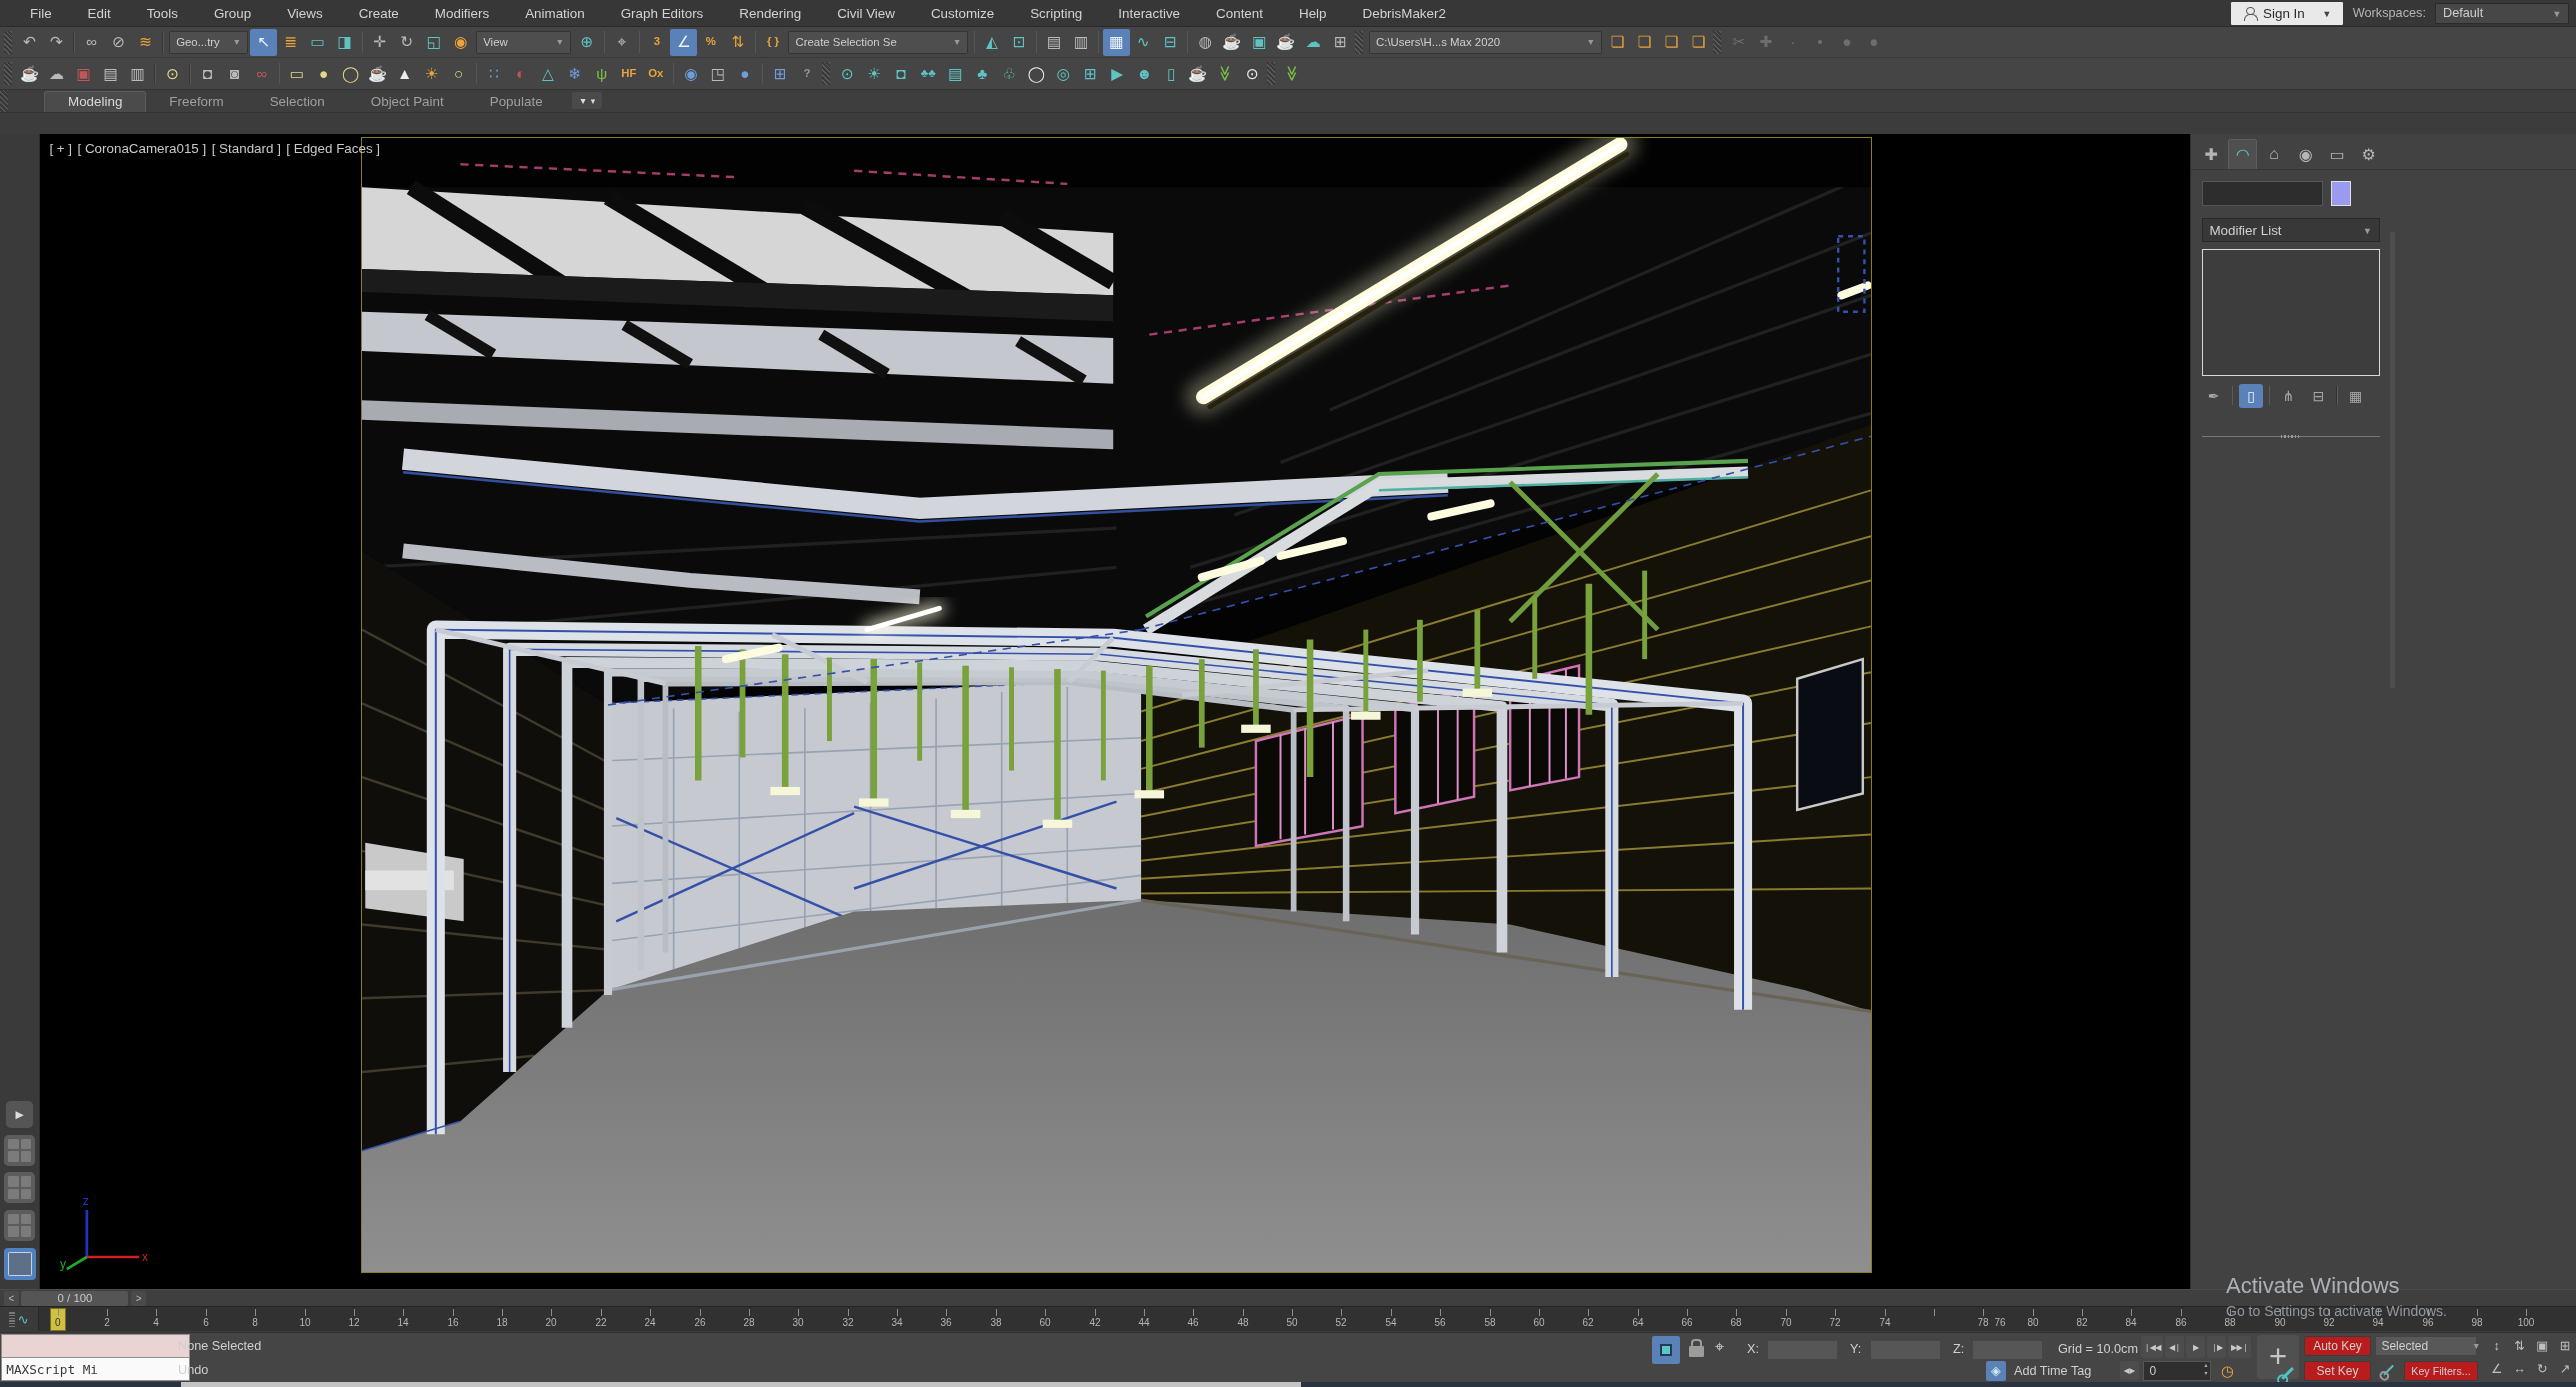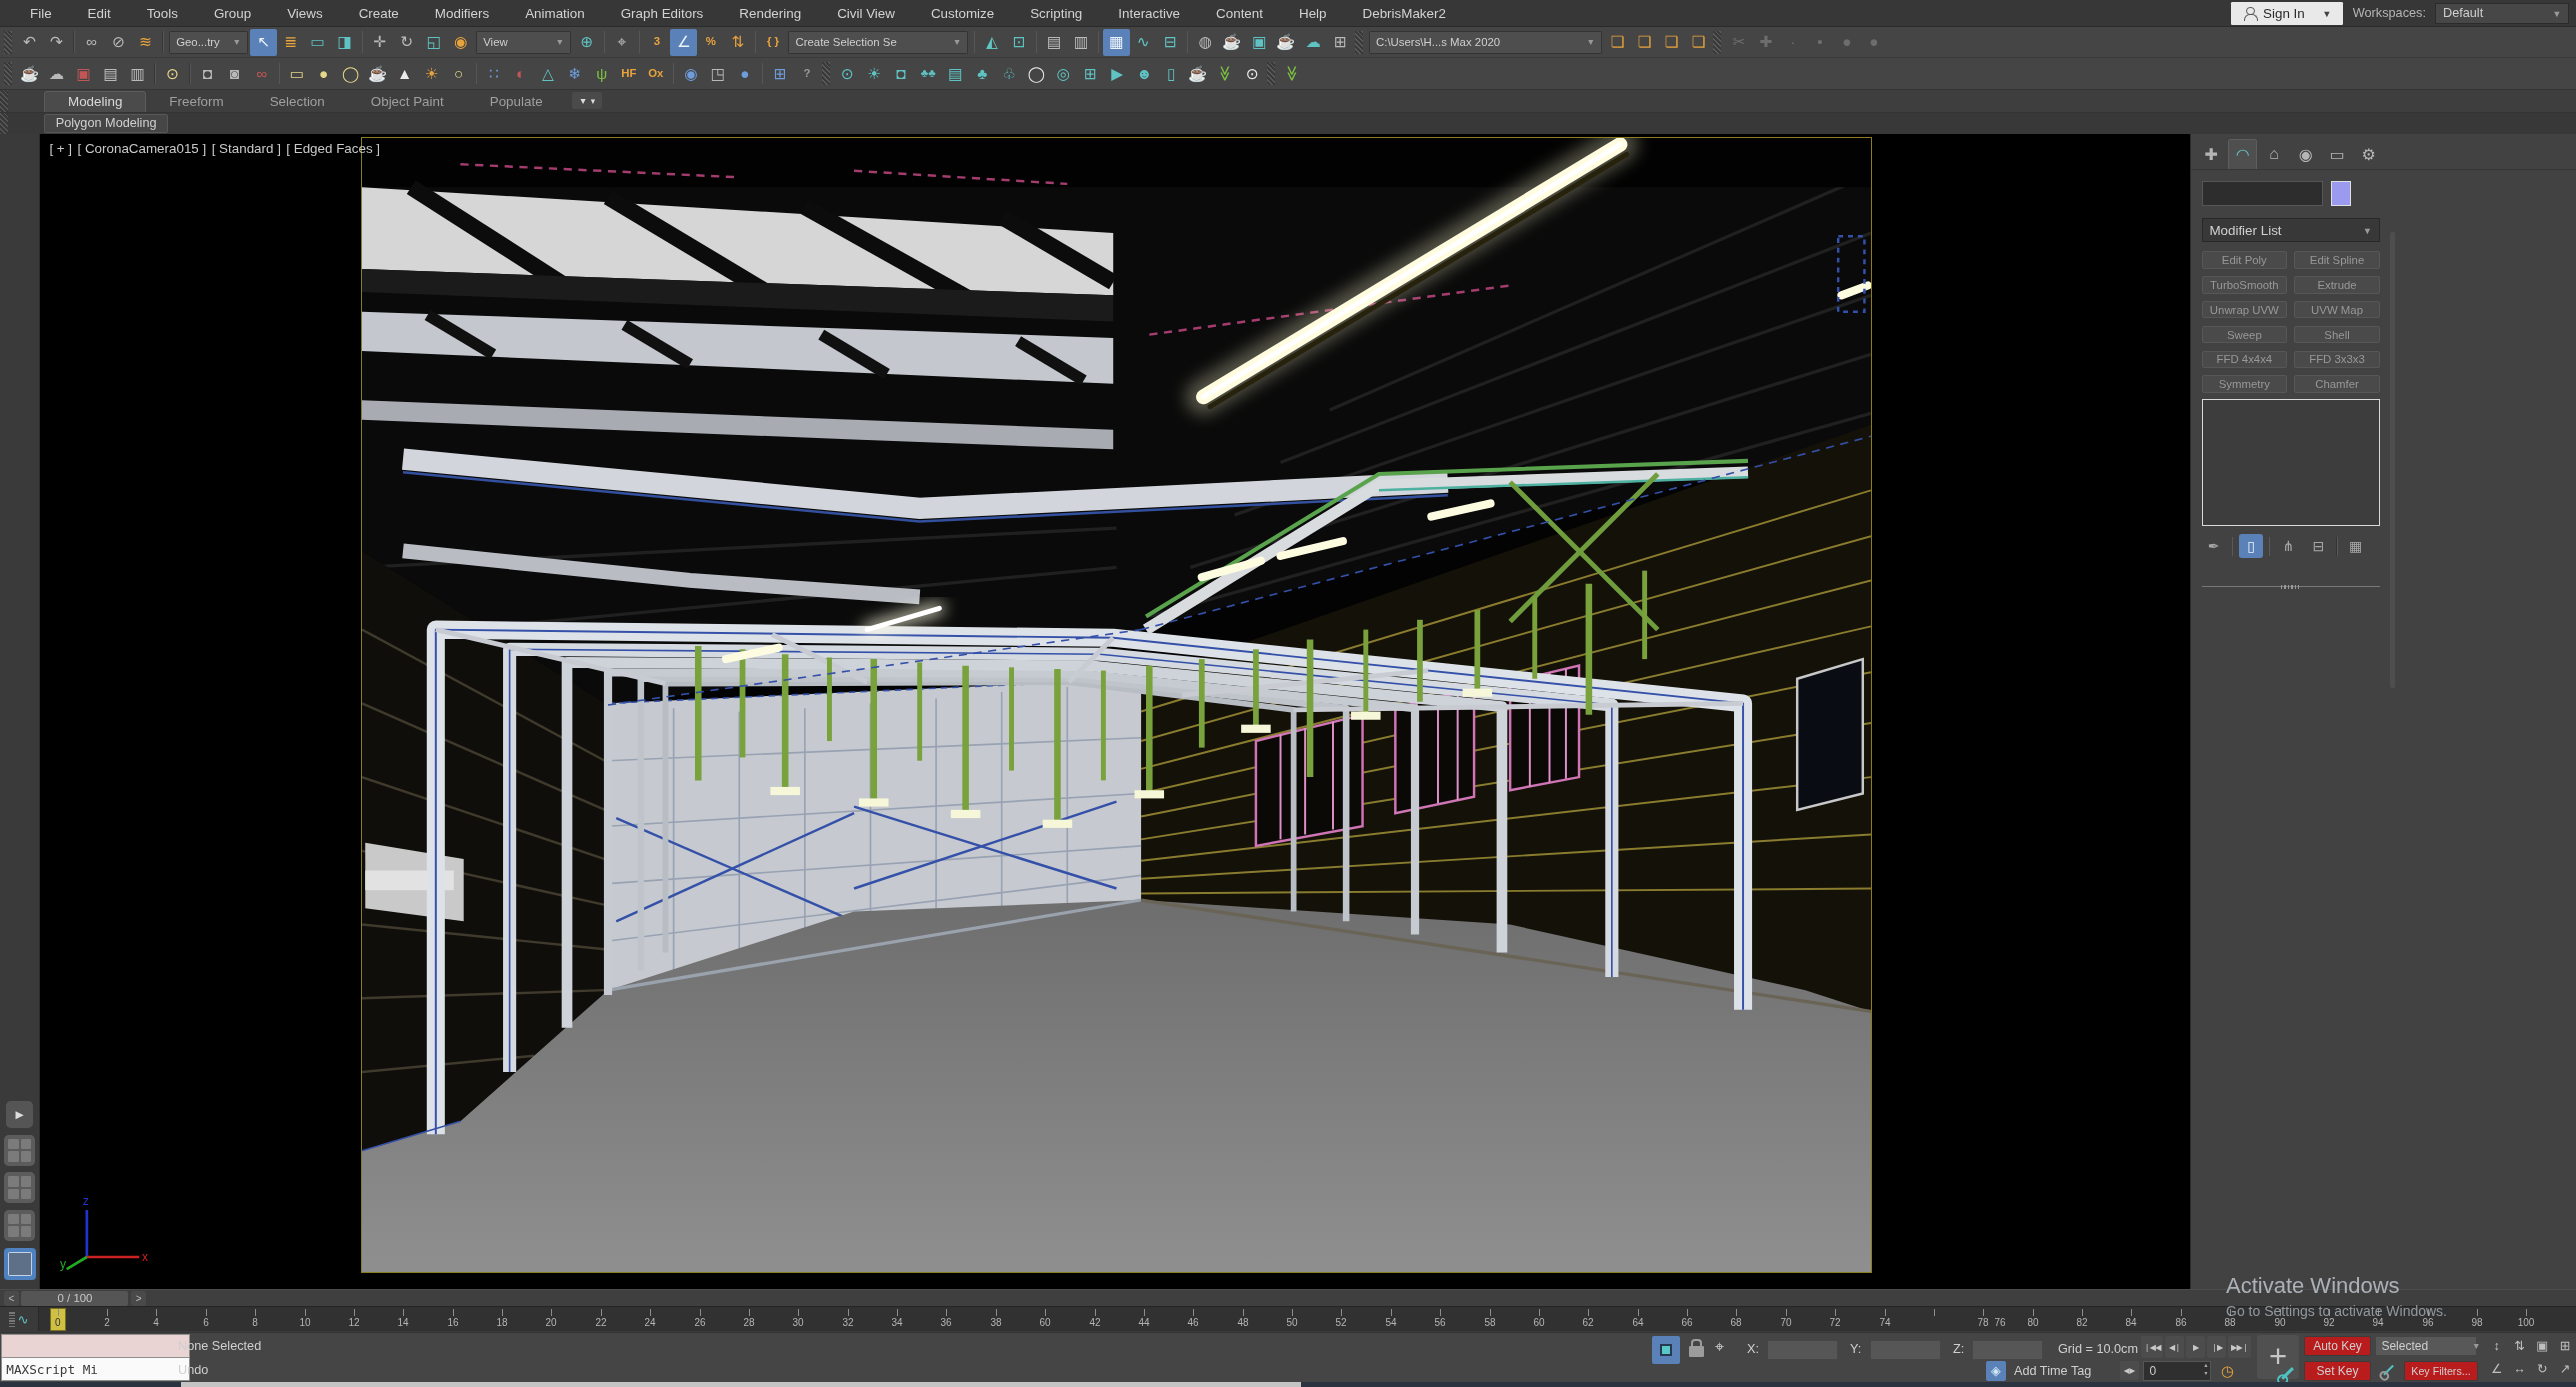--- a/index.html
+++ b/index.html
@@ -344,24 +344,20 @@
         <div class="rtab">Freeform</div>
         <div class="rtab">Selection</div>
         <div class="rtab">Object Paint</div>
         <div class="rtab">Populate</div>
       </div>
     <div class="rtab-more">
       <span>▼</span>
         <span>▾</span>
     </div>
   </div>
-  <div class="ribbon2">
-    <div class="rib-hatch"></div>
-    <div class="panel-label">Polygon Modeling</div>
-  </div>
 
   <div class="main">
 
     <div class="layout-strip">
       <div class="ls-stack" id="layout-stack">
           <div class="ls-expand">▶</div>
           <div class="ls-quad">
             <span></span>
             <span></span>
             <span></span>
@@ -618,34 +614,20 @@
           <div class="cp-tab">⚙</div>
         </div>
       <div class="cp-name-row">
         <div class="cp-name"></div>
         <div class="cp-swatch" id="cp-swatch" style="background: rgb(154, 154, 239);"></div>
       </div>
       <div class="cp-modlist">
         <span>Modifier List</span>
         <span class="arr">▼</span>
       </div>
-      <div class="cp-btns" id="cp-btns">
-          <div class="cp-btn">Edit Poly</div>
-          <div class="cp-btn">Edit Spline</div>
-          <div class="cp-btn">TurboSmooth</div>
-          <div class="cp-btn">Extrude</div>
-          <div class="cp-btn">Unwrap UVW</div>
-          <div class="cp-btn">UVW Map</div>
-          <div class="cp-btn">Sweep</div>
-          <div class="cp-btn">Shell</div>
-          <div class="cp-btn">FFD 4x4x4</div>
-          <div class="cp-btn">FFD 3x3x3</div>
-          <div class="cp-btn">Symmetry</div>
-          <div class="cp-btn">Chamfer</div>
-        </div>
       <div class="cp-stack"></div>
       <div class="cp-tools" id="cp-tools">
           <div class="cp-tool">✒</div>
           <div class="cp-tsep"></div>
           <div class="cp-tool active">▯</div>
           <div class="cp-tsep"></div>
           <div class="cp-tool">⋔</div>
           <div class="cp-tool">⊟</div>
           <div class="cp-tsep"></div>
           <div class="cp-tool">▦</div>

